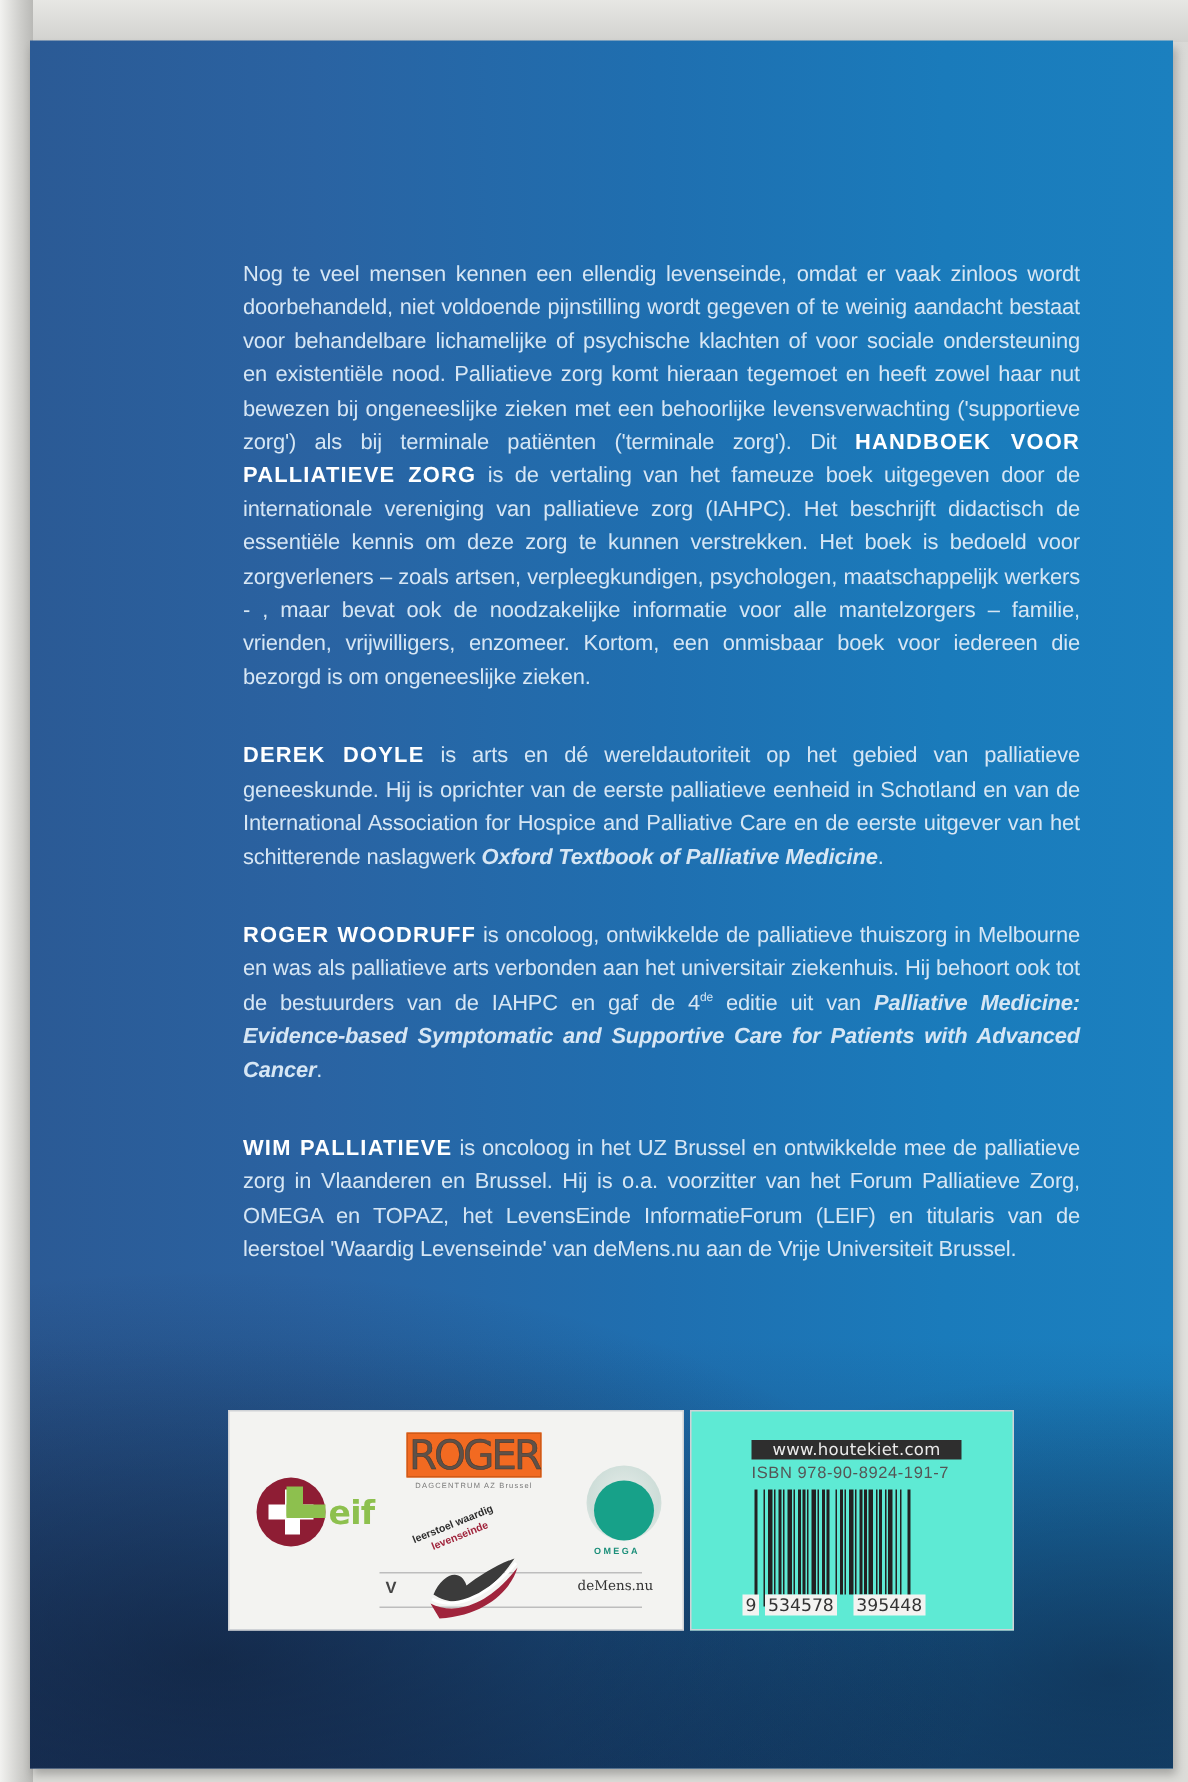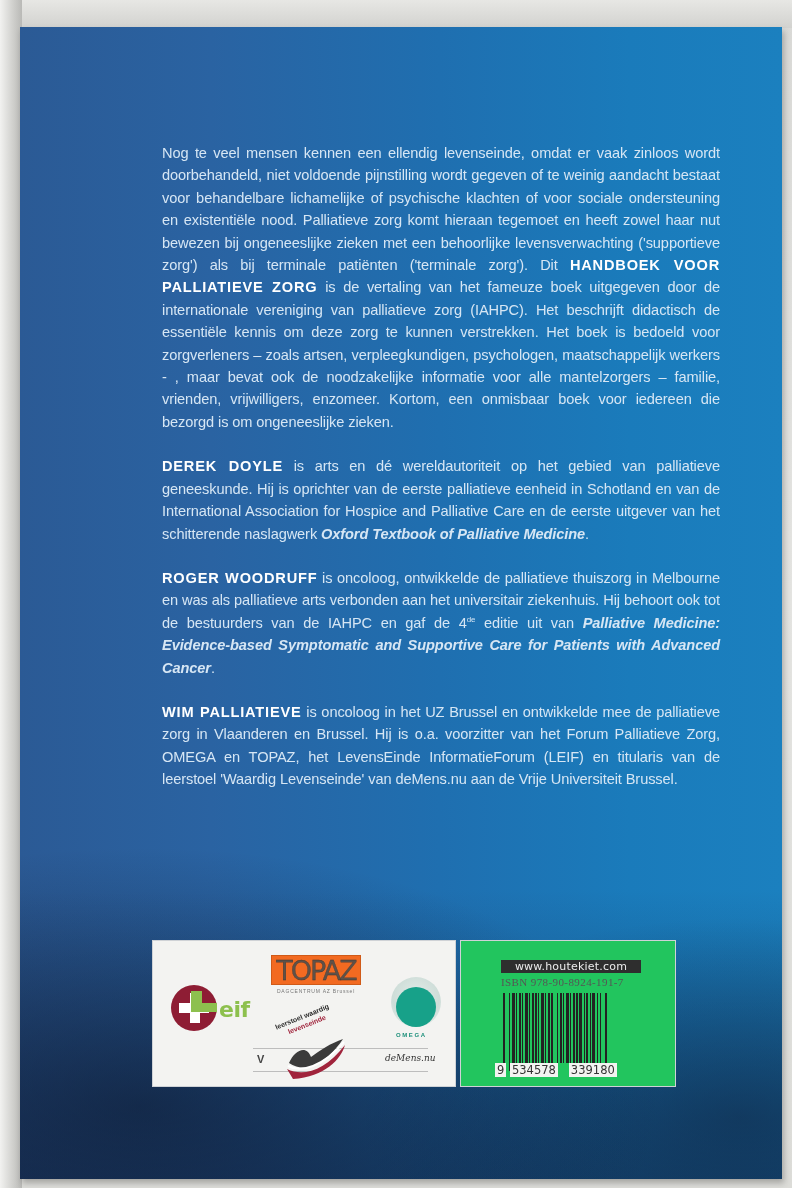--- a/index.html
+++ b/index.html
@@ -27,35 +27,35 @@
       box-shadow: 2px 4px 6px rgba(0,0,0,0.25);
     }
     .text-block {
       position: absolute; left: 142px; top: 115px; width: 558px;
       color: #d6e6f4;
       font-size: 14.6px;
       line-height: 22.4px;
       text-align: justify;
       letter-spacing: -0.1px;
     }
-    .text-block p { margin-bottom: 22px; }
+    .text-block p { margin-bottom: 22px; margin-top: 30px; }
     .text-block p:last-child { margin-bottom: 0; }
     .bold-caps {
       font-weight: bold; color: #ffffff; letter-spacing: 0.8px; font-size: 14.6px;
     }
     .ital { font-style: italic; font-weight: bold; }
     sup { font-size: 8px; line-height: 0; vertical-align: super; }
 
     .logo-box {
       position: absolute; left: 152px; top: 940px; width: 304px; height: 147px;
       background: #f3f3f1; border: 1px solid #cfd2d6;
     }
     .barcode-box {
       position: absolute; left: 460px; top: 940px; width: 216px; height: 147px;
-      background: #22c55e; border: 1px solid #cfd2d6;
+      background: #5eead4; border: 1px solid #cfd2d6;
     }
 
     
     .eif-circle {
       position: absolute; left: 18px; top: 44px; width: 46px; height: 46px;
       border-radius: 50%; background: #8e1d34;
     }
     .eif-cross-v { position: absolute; left: 19px; top: 8px; width: 10px; height: 30px; background: #ffffff; }
     .eif-cross-h { position: absolute; left: 8px; top: 18px; width: 30px; height: 10px; background: #ffffff; }
     .eif-green-v { position: absolute; left: 20px; top: 6px; width: 11px; height: 20px; background: #8dc04e; }
@@ -104,33 +104,33 @@
       position: absolute; left: 132px; top: 96px; width: 62px; height: 44px;
     }
     .leerstoel-line {
       position: absolute; left: 100px; top: 107px; width: 175px; height: 1px; background: #bdbdbd;
     }
     .leerstoel-line2 { top: 130px; }
     .vub-mark {
       position: absolute; left: 104px; top: 112px; font-size: 11px; color: #444; font-weight: bold;
     }
     .demens-mark {
-      position: absolute; left: 232px; top: 112px; font-size: 9px; font-style: italic; color: #333;
+      position: absolute; left: 232px; top: 112px; font-size: 9px; color: #333;
       font-family: "DejaVu Serif", serif;
     }
 
     
     .url-bar {
       position: absolute; left: 40px; top: 19px; width: 140px; height: 13px;
       background: #2e2e2e; color: #ececec; font-size: 11px; line-height: 13px;
       text-align: center; font-family: "DejaVu Sans", sans-serif; letter-spacing: 0.2px;
     }
     .isbn-text {
       position: absolute; left: 40px; top: 35px; font-size: 11px; color: #555;
-      font-family: Liberation Serif, serif; letter-spacing: 0.4px; white-space: nowrap;
+      font-family: Liberation Sans, sans-serif; letter-spacing: 0.4px; white-space: nowrap;
     }
     .barcode {
       position: absolute; left: 42px; top: 52px; width: 140px; height: 76px;
       display: flex; align-items: flex-start;
     }
     .barcode span { display: block; height: 70px; background: #222; margin-right: 1.5px; }
     .barcode span.long { height: 78px; }
     .barcode span.gap { background: transparent; }
     .barcode-digits {
       position: absolute; left: 34px; top: 122px; font-size: 11.5px; color: #333;
@@ -159,21 +159,21 @@
 
 <div class="logo-box">
   <div class="eif-circle">
     <div class="eif-cross-v"></div>
     <div class="eif-cross-h"></div>
     <div class="eif-green-v"></div>
     <div class="eif-green-h"></div>
   </div>
   <div class="eif-text">eif</div>
 
-  <div class="topaz-logo">TOPAZ</div>
+  <div class="topaz-logo">ROGER</div>
   <div class="topaz-sub">DAGCENTRUM AZ Brussel</div>
 
   <div class="omega-halo"></div>
   <div class="omega-circle"></div>
   <div class="omega-text">OMEGA</div>
 
   <div class="leerstoel-line"></div>
   <div class="leerstoel-line leerstoel-line2"></div>
   <div class="leerstoel-arc">
     <div class="l1">leerstoel waardig</div>
@@ -219,14 +219,14 @@
       <span style="width:3px"></span>
       <span style="width:1px"></span>
     <span style="width:2px"></span>
       <span style="width:1px"></span>
       <span style="width:3px"></span>
       <span style="width:1.5px"></span>
     <span class="long" style="width:1.5px"></span>
       <span class="gap" style="width:1px"></span>
       <span class="long" style="width:1.5px"></span>
   </div>
-  <div class="barcode-digits"><span class="digit-bg">9</span> <span class="digit-bg">534578</span>   <span class="digit-bg">339180</span></div>
+  <div class="barcode-digits"><span class="digit-bg">9</span> <span class="digit-bg">534578</span>   <span class="digit-bg">395448</span></div>
 </div>
 
 </body></html>

